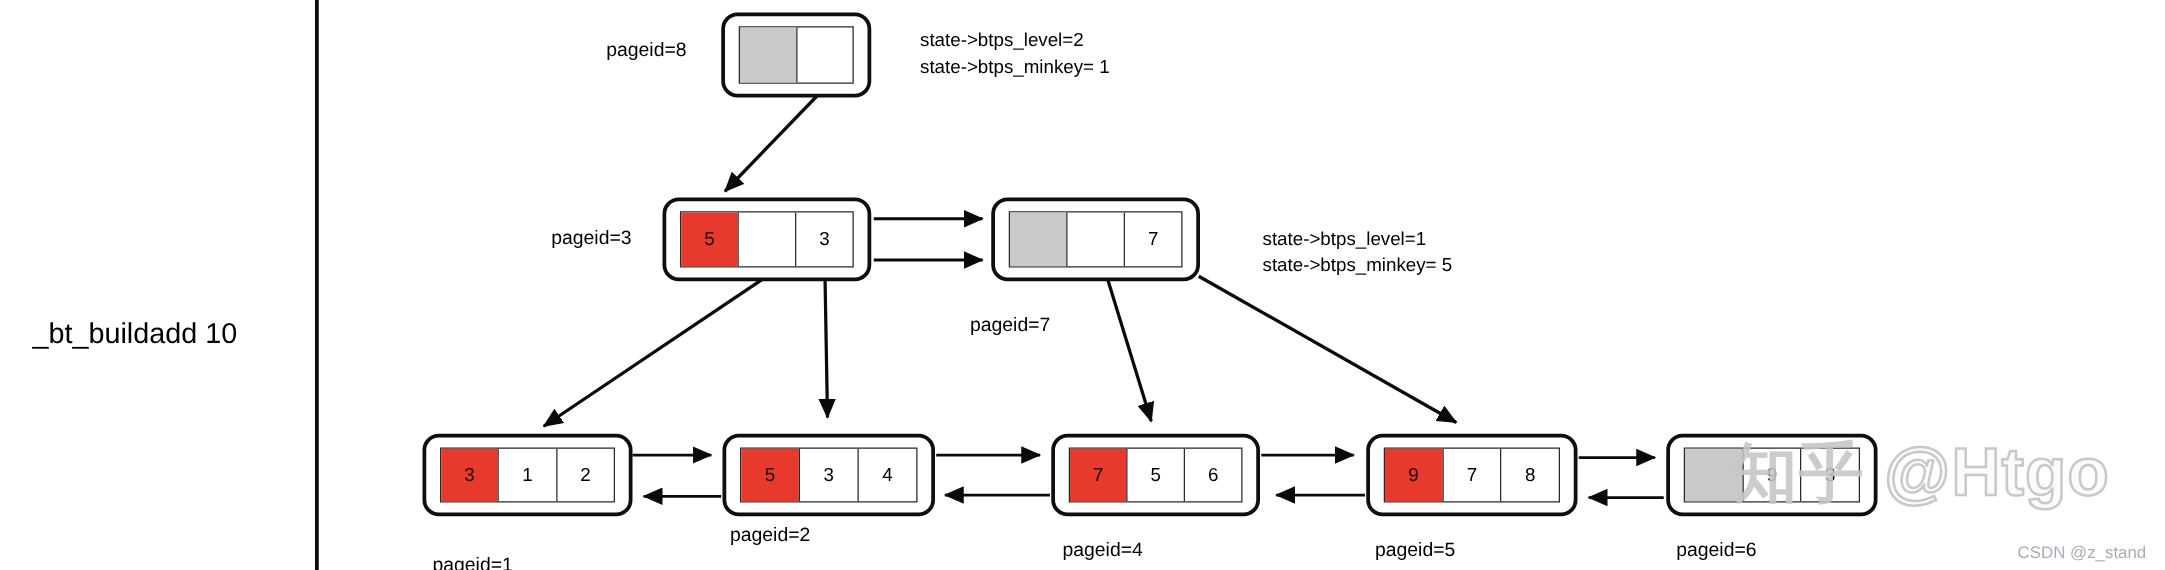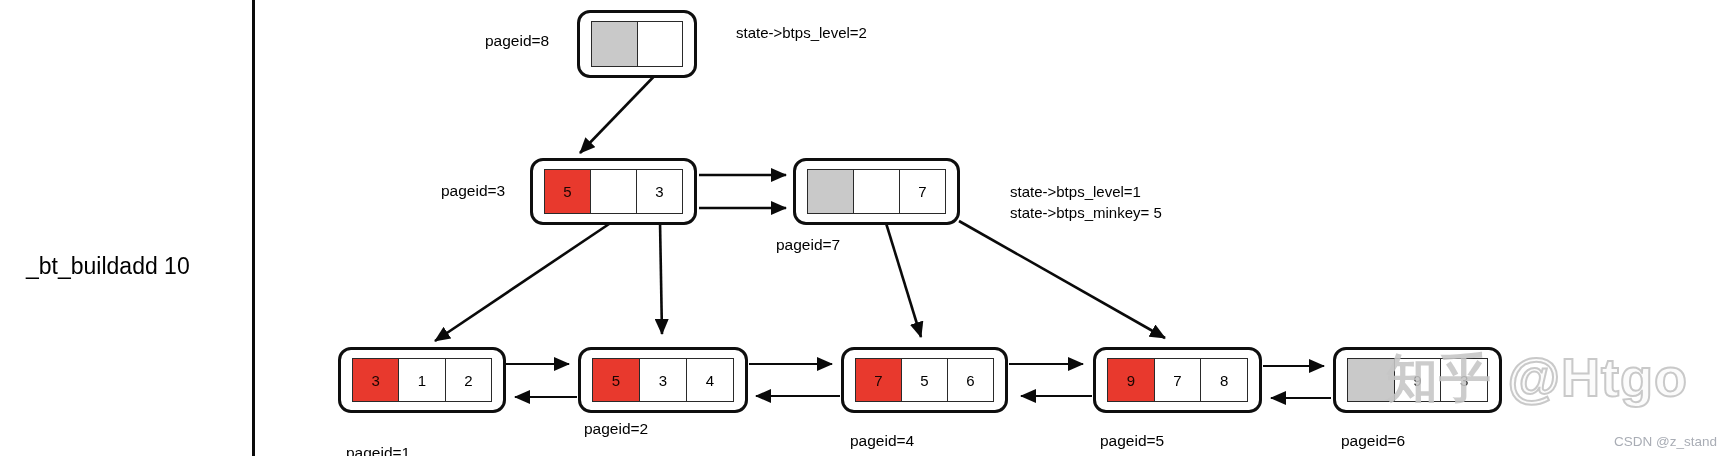--- a/index.html
+++ b/index.html
@@ -67,39 +67,40 @@
 
   <div class="node" style="left:577px;top:10px;width:120px;height:68px;">
     <div class="cells">
       <div class="cell gray"></div>
       <div class="cell"></div>
     </div>
   </div>
   <div class="nodelabel" style="left:485px;top:32px;">pageid=8</div>
   <div class="ann" style="left:736px;top:22px;">
     <div>state-&gt;btps_level=2</div>
+    <div>state-&gt;btps_minkey= 1</div>
   </div>
 
   <div class="node" style="left:530px;top:158px;width:167px;height:67px;">
     <div class="cells">
       <div class="cell red">5</div>
       <div class="cell"></div>
       <div class="cell">3</div>
     </div>
   </div>
   <div class="nodelabel" style="left:441px;top:182px;">pageid=3</div>
 
   <div class="node" style="left:793px;top:158px;width:167px;height:67px;">
     <div class="cells">
       <div class="cell gray"></div>
       <div class="cell"></div>
       <div class="cell">7</div>
     </div>
   </div>
-  <div class="nodelabel" style="left:776px;top:236px;text-align:right;">pageid=7</div>
+  <div class="nodelabel" style="left:776px;top:252px;text-align:right;">pageid=7</div>
   <div class="ann" style="left:1010px;top:181px;">
     <div>state-&gt;btps_level=1</div>
     <div>state-&gt;btps_minkey= 5</div>
   </div>
 
   <div class="node" style="left:338px;top:347px;width:168px;height:66px;">
     <div class="cells">
       <div class="cell red">3</div>
       <div class="cell">1</div>
       <div class="cell">2</div>

